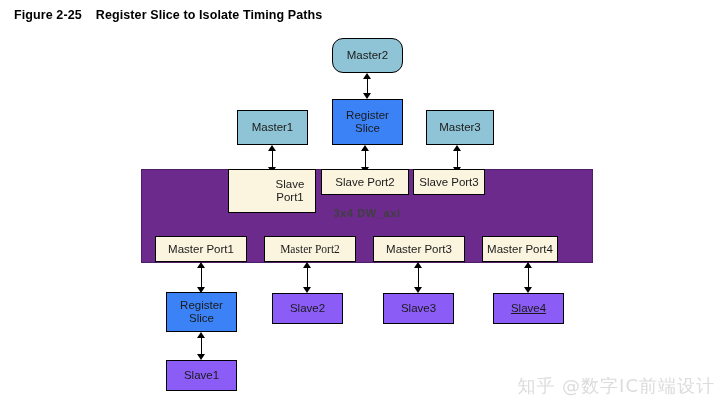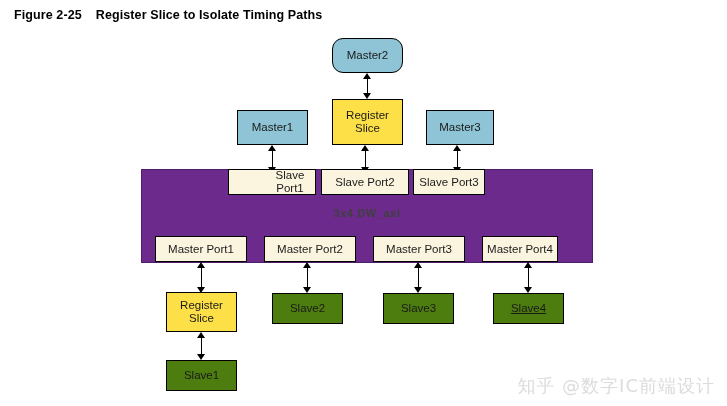--- a/index.html
+++ b/index.html
@@ -37,22 +37,22 @@
     display: flex;
     align-items: center;
     justify-content: center;
     text-align: center;
     font-size: 11.5px;
     color: #1a1a1a;
     line-height: 1.12;
     white-space: pre-line;
   }
   .master-box  { background: #8fc4d6; }
-  .slave-box   { background: #4d7c0f; }
-  .regslice-box{ background: #fde047; }
+  .slave-box   { background: #8b5cf6; }
+  .regslice-box{ background: #3b82f6; }
   .port-box    { background: #fbf5df; z-index: 5; }
 
   
   .interconnect {
     position: absolute;
     left: 141px;
     top: 169px;
     width: 452px;
     height: 94px;
     background: #6b2a8c;
@@ -146,26 +146,26 @@
   </div>
   <div class="arrow" style="left:448px; top:145px; width:19px; height:28px;">
     <div class="head up"></div>
     <div class="stem"></div>
     <div class="head down"></div>
   </div>
 
   <div class="interconnect"></div>
   <div class="interconnect-label" style="left:141px; width:452px; top:207px;">3x4 DW_axi</div>
 
-  <div class="box port-box" style="left:228px; top:169px; width:88px; height:26px;padding-left:36px;">Slave Port1</div>
+  <div class="box port-box" style="left:228px; top:169px; width:88px; height:44px;padding-left:36px;">Slave Port1</div>
   <div class="box port-box" style="left:321px; top:169px; width:88px; height:26px;">Slave Port2</div>
   <div class="box port-box" style="left:413px; top:169px; width:72px; height:26px;">Slave Port3</div>
 
   <div class="box port-box" style="left:155px; top:236px; width:92px; height:26px;">Master Port1</div>
-  <div class="box port-box" style="left:264px; top:236px; width:92px; height:26px;">Master Port2</div>
+  <div class="box port-box" style="left:264px; top:236px; width:92px; height:26px;font-family:Liberation Serif, serif;">Master Port2</div>
   <div class="box port-box" style="left:373px; top:236px; width:92px; height:26px;">Master Port3</div>
   <div class="box port-box" style="left:482px; top:236px; width:76px; height:26px;">Master Port4</div>
 
   <div class="arrow" style="left:192px; top:262px; width:19px; height:31px;">
     <div class="head up"></div>
     <div class="stem"></div>
     <div class="head down"></div>
   </div>
   <div class="arrow" style="left:298px; top:262px; width:19px; height:31px;">
     <div class="head up"></div>

